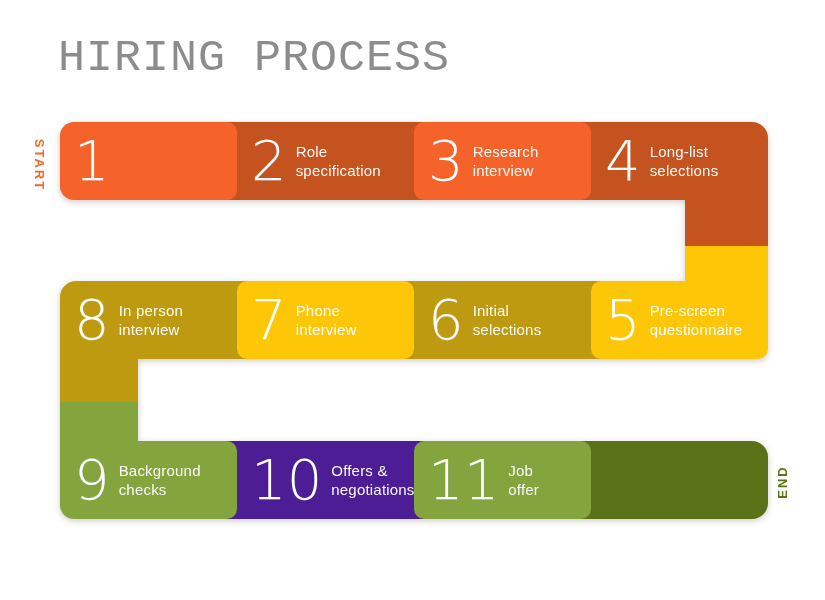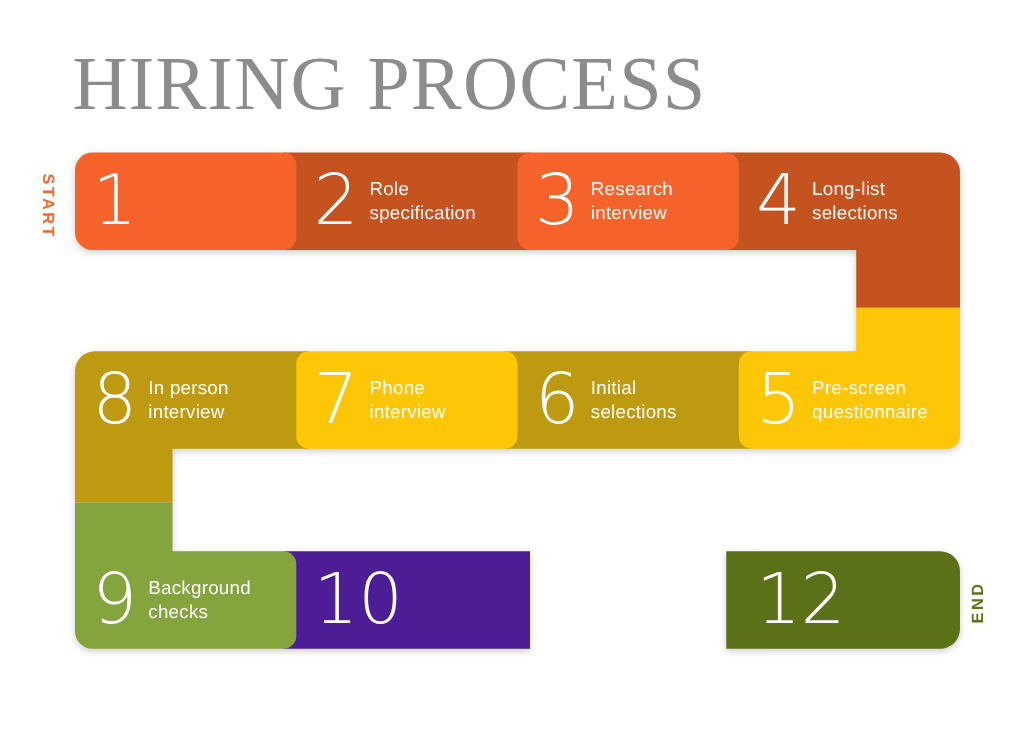--- a/index.html
+++ b/index.html
@@ -2,22 +2,22 @@
 <html><head>
 <meta charset="utf-8">
 <style>
   html,body{margin:0;padding:0;background:#ffffff;}
   .canvas{
     position:relative;width:825px;height:600px;background:#ffffff;
     overflow:hidden;font-family:"Liberation Sans",sans-serif;
   }
   .title{
     position:absolute;left:58px;top:33px;
-    font-family:Liberation Serif, serif;
-    font-weight:200;font-size:61px;letter-spacing:1px;color:#8c8c8c;
+    font-family:Liberation Mono, monospace;
+    font-weight:200;font-size:45px;letter-spacing:1px;color:#8c8c8c;
     white-space:nowrap;
   }
   .snake{position:absolute;left:0;top:0;width:100%;height:100%;
     filter:drop-shadow(0 2px 3px rgba(40,25,5,0.22));}
   .block{
     position:absolute;display:flex;align-items:center;
     padding-left:14px;box-sizing:border-box;color:#ffffff;
   }
   .block.padx{padding-left:24px;}
   .block .num{
@@ -97,19 +97,25 @@
     <div class="conn z3" style="left: 60px; top: 354px; width: 78px; height: 48px; background-color: rgb(189, 154, 16);"></div>
     <div class="conn z3" style="left: 60px; top: 402px; width: 78px; height: 51px; background-color: rgb(132, 164, 62);"></div>
 
     <div class="block z2" style="left: 60px; top: 441px; width: 177px; height: 78px; border-radius: 10px 10px 10px 14px; background-color: rgb(132, 164, 62);">
       <span class="num">9</span>
       <span class="step-label">Background
 checks</span>
     </div>
     <div class="block padx z1" style="left: 227px; top: 441px; width: 197px; height: 78px; background-color: #4c1d95;">
       <span class="num">10</span>
+      <span class="step-label">Offers &amp;
+negotiations</span>
+    </div>
+    <div class="block z2" style="left: 414px; top: 441px; width: 177px; height: 78px; border-radius: 10px; background-color: rgb(132, 164, 62);">
+      <span class="num">11</span>
+      <span class="step-label">Job
+offer</span>
     </div>
     <div class="block padx z1" style="left: 581px; top: 441px; width: 187px; height: 78px; border-radius: 0px 16px 16px 0px; background-color: rgb(91, 113, 24);">
-      <span class="num">12</span>
     </div>
 
   </div>
 </div>
 
 </body></html>

